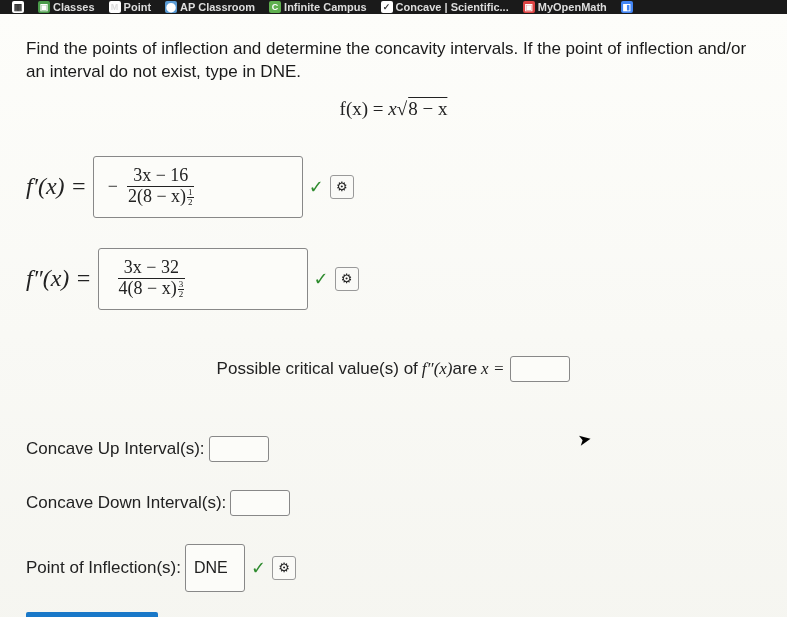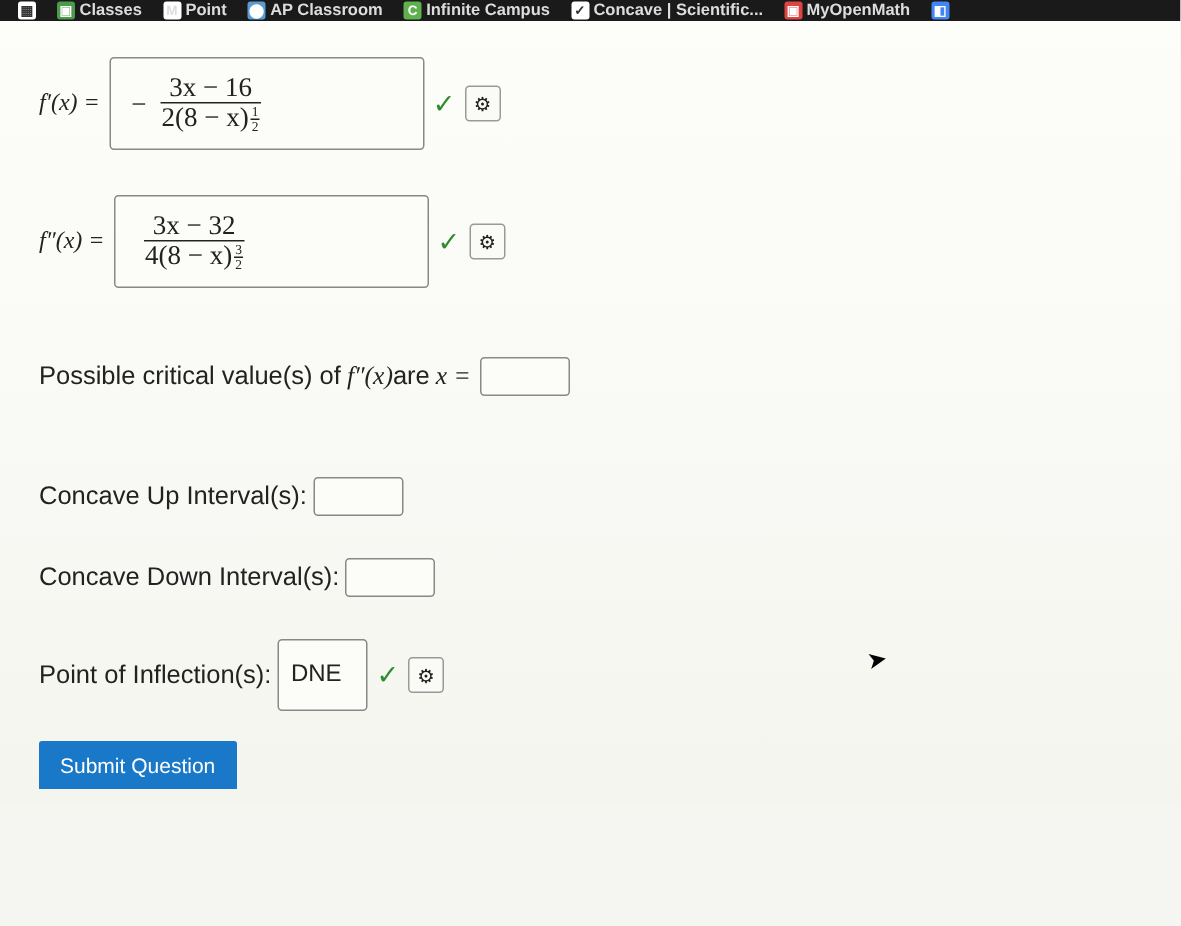--- a/index.html
+++ b/index.html
@@ -65,21 +65,21 @@
       font-family: 'Cambria Math', 'STIX', 'Times New Roman', serif;
       margin: 8px 0 36px 0;
     }
     .row {
       display: flex;
       align-items: center;
       margin-bottom: 30px;
     }
     .row-label {
       font-family: 'Cambria Math', 'STIX', 'Times New Roman', serif;
-      font-size: 16px;
+      font-size: 24px;
       margin-right: 6px;
       font-style: italic;
     }
     .answer-box {
       border: 1px solid #888;
       border-radius: 3px;
       padding: 8px 14px;
       min-width: 210px;
       min-height: 62px;
       background: #fcfcf9;
@@ -205,21 +205,25 @@
       <span class="favicon fav-myopen">▣</span>
       <span>MyOpenMath</span>
     </div>
   <div class="tab">
       <span class="favicon fav-last">◧</span>
     </div>
 </div>
 
 <div class="content">
 
-
+  <div class="prompt">Find the points of inflection and determine the concavity intervals. If the point of inflection and/or an interval do not exist, type in DNE.</div>
+
+  <div class="formula-center">
+    <span>f(x) = </span><span class="inline-math">x</span><span class="sqrt-sym">√</span><span class="overline">8 − x</span>
+  </div>
 
   
   <div class="row">
     <div class="row-label">f′(x) =</div>
     <div class="answer-box">
       <span class="neg">−</span>
       <span class="frac">
         <span class="num">3x − 16</span>
         <span class="den">
           <span>2(8 − x)</span><span class="tinyfrac">
@@ -245,21 +249,21 @@
               <span class="tden">2</span>
             </span>
         </span>
       </span>
     </div>
     <span class="check">✓</span>
     <div class="retry-btn">⚙</div>
   </div>
 
   
-  <div class="text-row" style="margin-bottom:54px;">
+  <div class="text-row" style="margin-bottom:54px;justify-content:center;">
     <span class="lbl">Possible critical value(s) of </span>
     <span class="inline-math">f″(x)</span>
     <span class="lbl"> are </span>
     <span class="inline-math" style="margin-right:6px;">x =</span>
     <div class="answer-box small"></div>
   </div>
 
   
   <div class="text-row">
     <span class="lbl">Concave Up Interval(s):</span>

